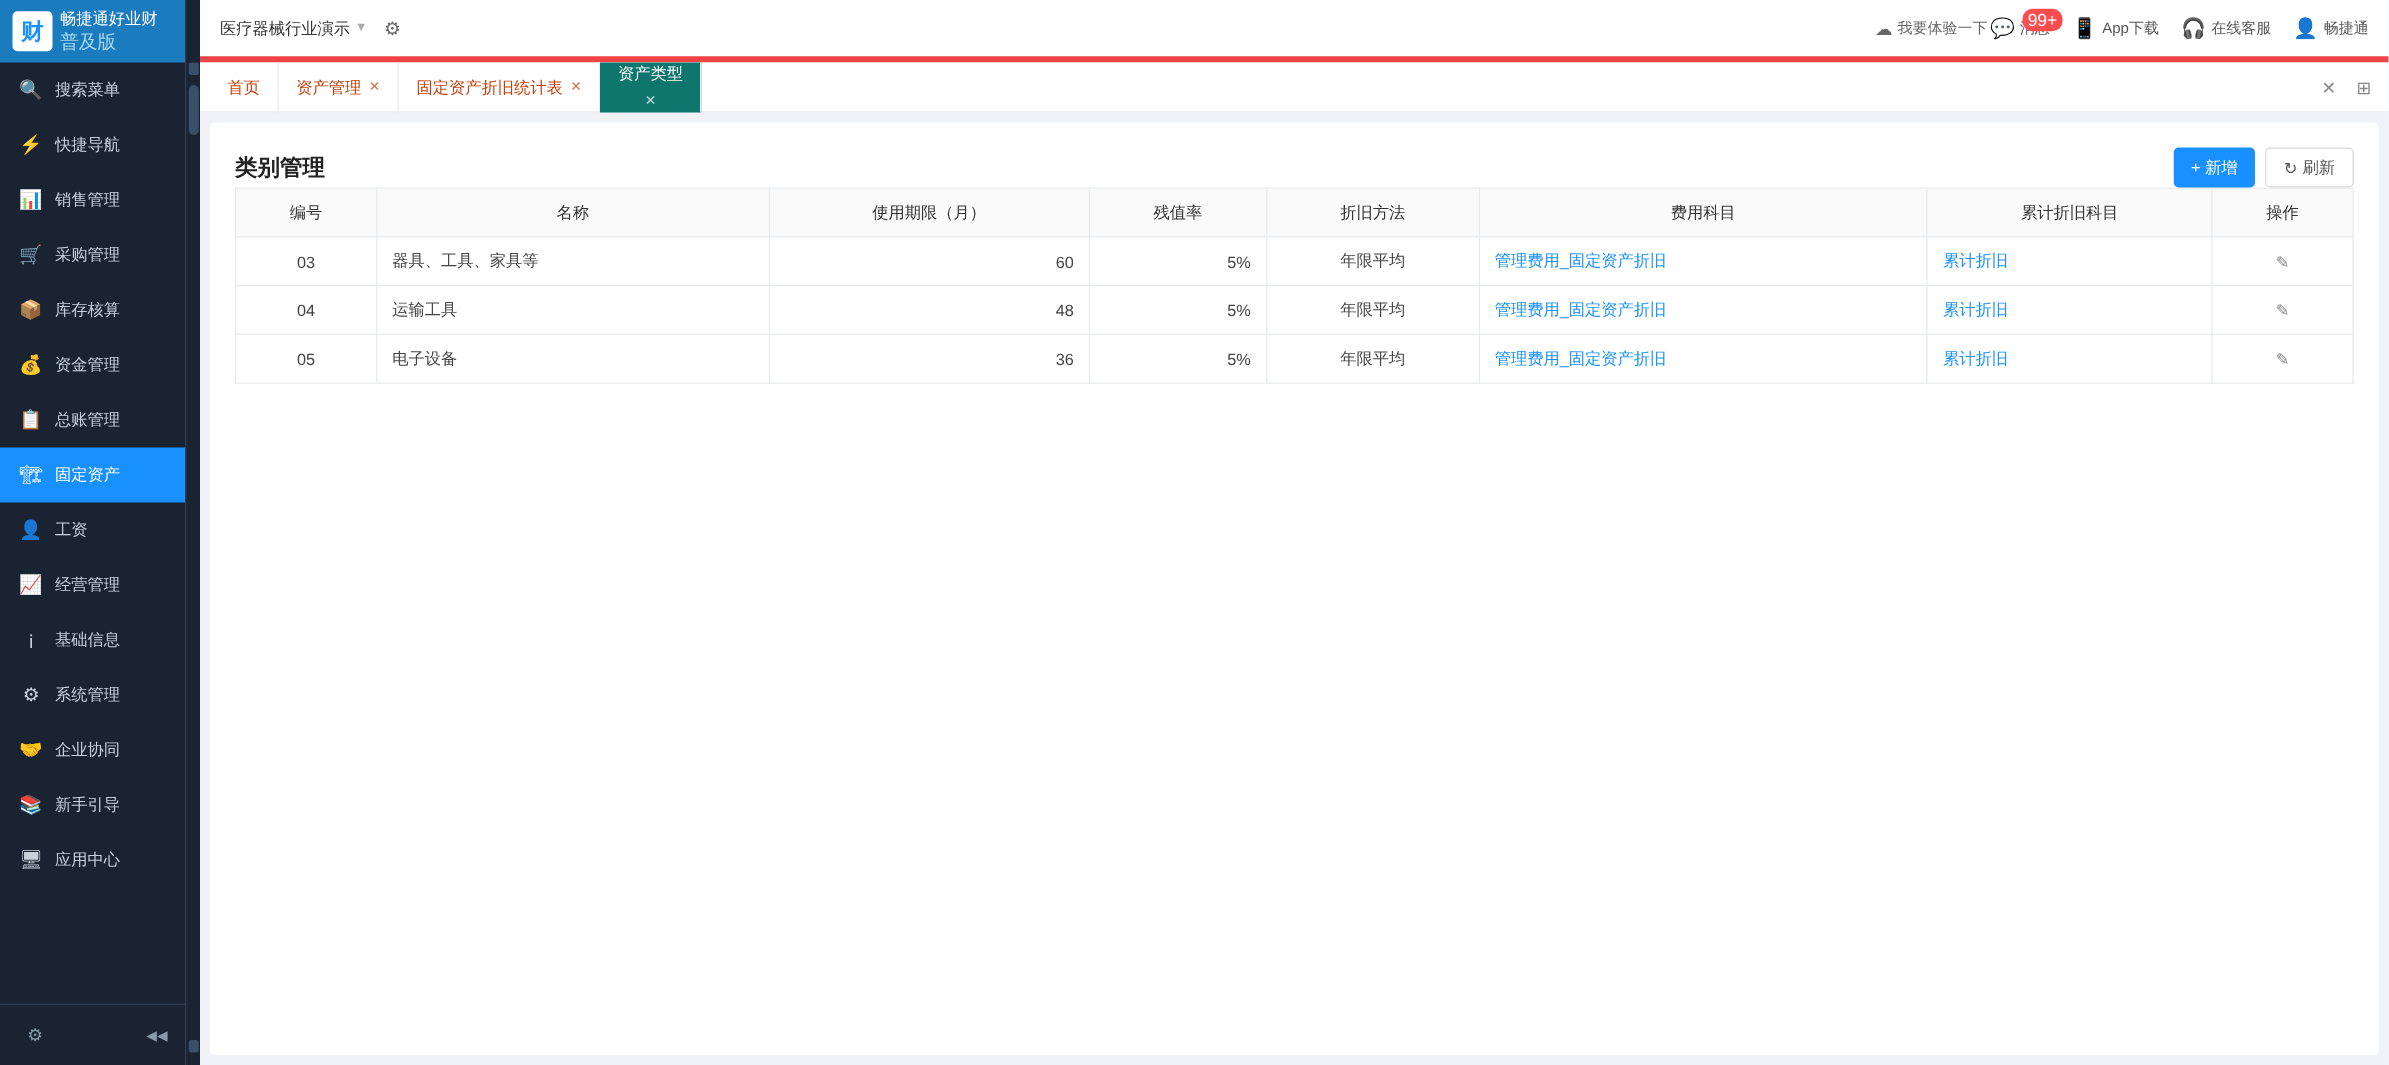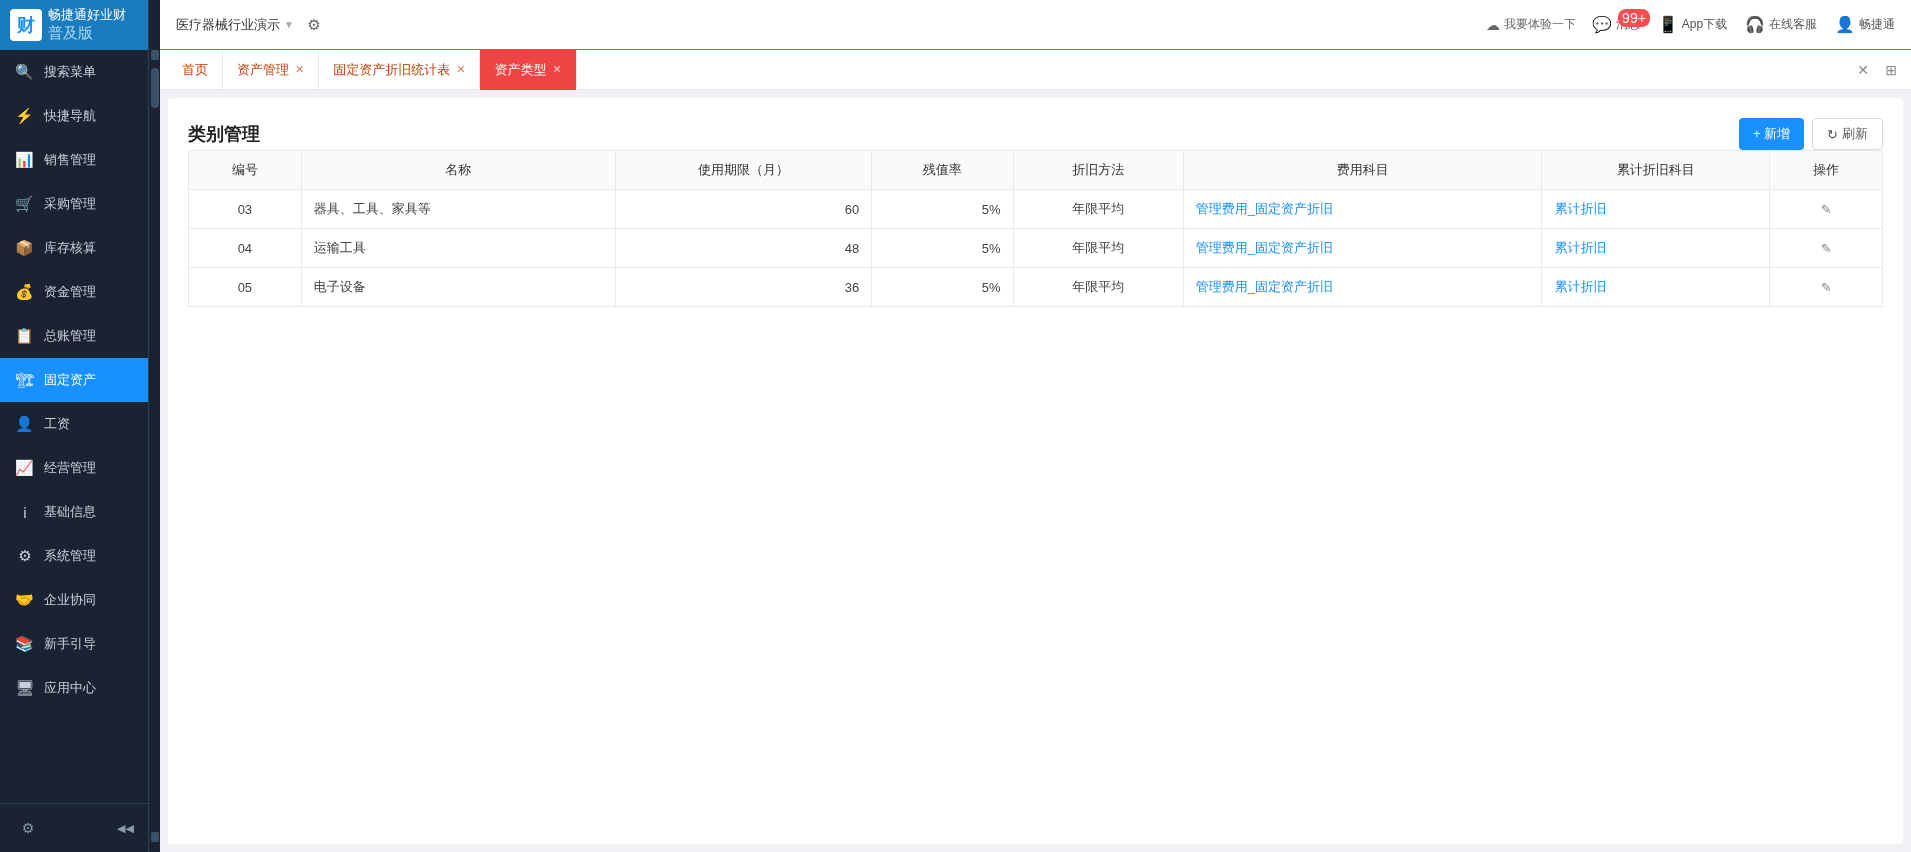--- a/index.html
+++ b/index.html
@@ -94,22 +94,22 @@
       overflow: hidden;
     }
 
     
     .topbar {
       background: white;
       height: 50px;
       display: flex;
       align-items: center;
       padding: 0 16px;
-      border-bottom: 1px solid #ef4444;
-      gap: 16px;
+      border-bottom: 5px solid #ef4444;
+      gap: 2px;
     }
     .topbar-title {
       font-size: 13px;
       color: #333;
       display: flex;
       align-items: center;
       gap: 6px;
       flex: 1;
     }
     .topbar-dropdown {
@@ -181,22 +181,23 @@
       gap: 6px;
       padding: 0 14px;
       height: 40px;
       cursor: pointer;
       font-size: 13px;
       color: #c2410c;
       border-right: 1px solid #e8eaed;
       white-space: nowrap;
     }
     .tab.active {
-      background: #ef4444;
+      background: #0f766e;
       color: white;
+      flex-direction: column;
     }
     .tab-close {
       font-size: 11px;
       color: inherit;
       opacity: 0.7;
       cursor: pointer;
     }
     .tabs-window-controls {
       margin-left: auto;
       display: flex;

